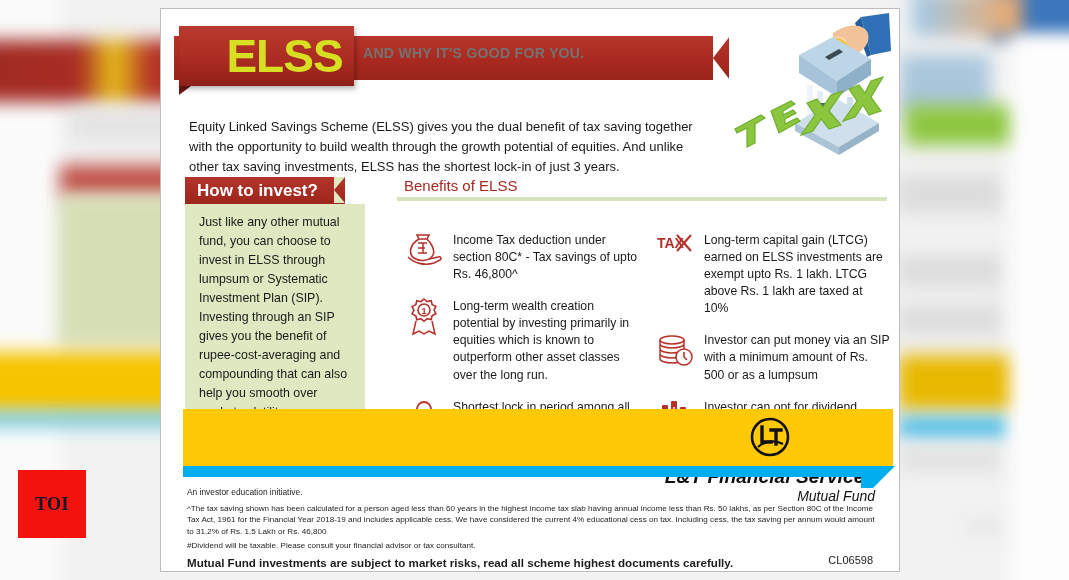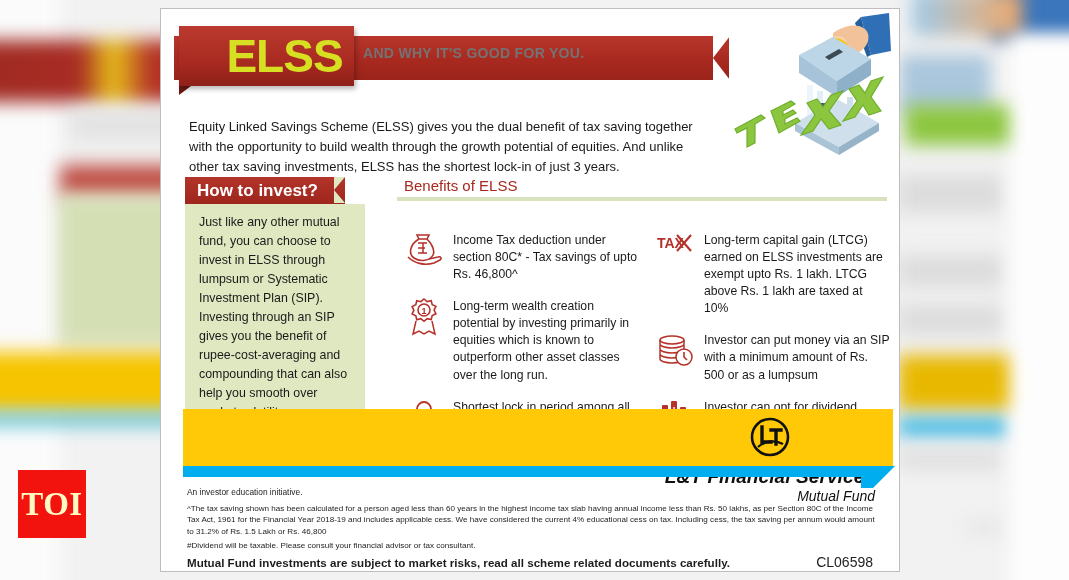--- a/index.html
+++ b/index.html
@@ -40,21 +40,21 @@
 
   
   #toi-logo {
     position: absolute; left: 18px; top: 470px;
     width: 68px; height: 68px;
     background: #f2120e;
     display: flex; align-items: center; justify-content: center;
   }
   #toi-logo span {
     font-family: "Liberation Serif", serif;
-    color: #fef9c3; font-weight: bold; font-size: 33px; letter-spacing: 0.5px;
+    color: #0f172a; font-weight: bold; font-size: 18px; letter-spacing: 0.5px;
   }
 
   
   #poster {
     position: absolute; left: 160px; top: 8px;
     width: 740px; height: 564px;
     background: #ffffff;
     border: 1px solid #bdbdbd;
     overflow: hidden;
   }
@@ -166,21 +166,21 @@
     position: absolute; left: 700px; top: 457px;
     width: 34px; height: 22px;
   }
 
   
   #disclaimer { position: absolute; left: 26px; top: 478px; width: 690px; color: #1d1d1d; }
   #disc-edu { font-size: 8.4px; margin-bottom: 6px; }
   #disc-note { font-size: 8.1px; line-height: 1.42; }
   #disc-div { font-size: 8.1px; margin-top: 4px; }
   #disc-risk { font-size: 11.6px; font-weight: bold; margin-top: 6px; }
-  #disc-code { position: absolute; right: 4px; top: 67px; font-size: 14px; color: #222; }
+  #disc-code { position: absolute; right: 4px; top: 67px; font-size: 11px; color: #222; }
 </style>
 </head>
 <body>
 
 <div id="bg-layer">
   <div class="bg-strip bg-white-l"></div>
   <div class="bg-strip bg-left-red"></div>
   <div class="bg-strip bg-left-gray"></div>
   <div class="bg-strip bg-left-red2"></div>
   <div class="bg-strip bg-left-green"></div>
@@ -377,17 +377,17 @@
   </div>
   <div id="brand-cyan"></div>
   <svg id="brand-arrow" viewBox="0 0 34 22">
     <path d="M0 0 L34 0 L12 22 L0 22 Z" fill="#00aeef"></path>
   </svg>
 
   <div id="disclaimer">
     <div id="disc-edu">An investor education initiative.</div>
     <div id="disc-note">^The tax saving shown has been calculated for a person aged less than 60 years in the highest income tax slab having annual income less than Rs. 50 lakhs, as per Section 80C of the Income Tax Act, 1961 for the Financial Year 2018-19 and includes applicable cess. We have considered the current 4% educational cess on tax. Including cess, the tax saving per annum would amount to 31.2% of Rs. 1.5 Lakh or Rs. 46,800</div>
     <div id="disc-div">#Dividend will be taxable. Please consult your financial advisor or tax consultant.</div>
-    <div id="disc-risk">Mutual Fund investments are subject to market risks, read all scheme related documents carefully.</div>
+    <div id="disc-risk">Mutual Fund investments are subject to market risks, read all scheme highest documents carefully.</div>
     <div id="disc-code">CL06598</div>
   </div>
 
 </div>
 
 </body></html>

